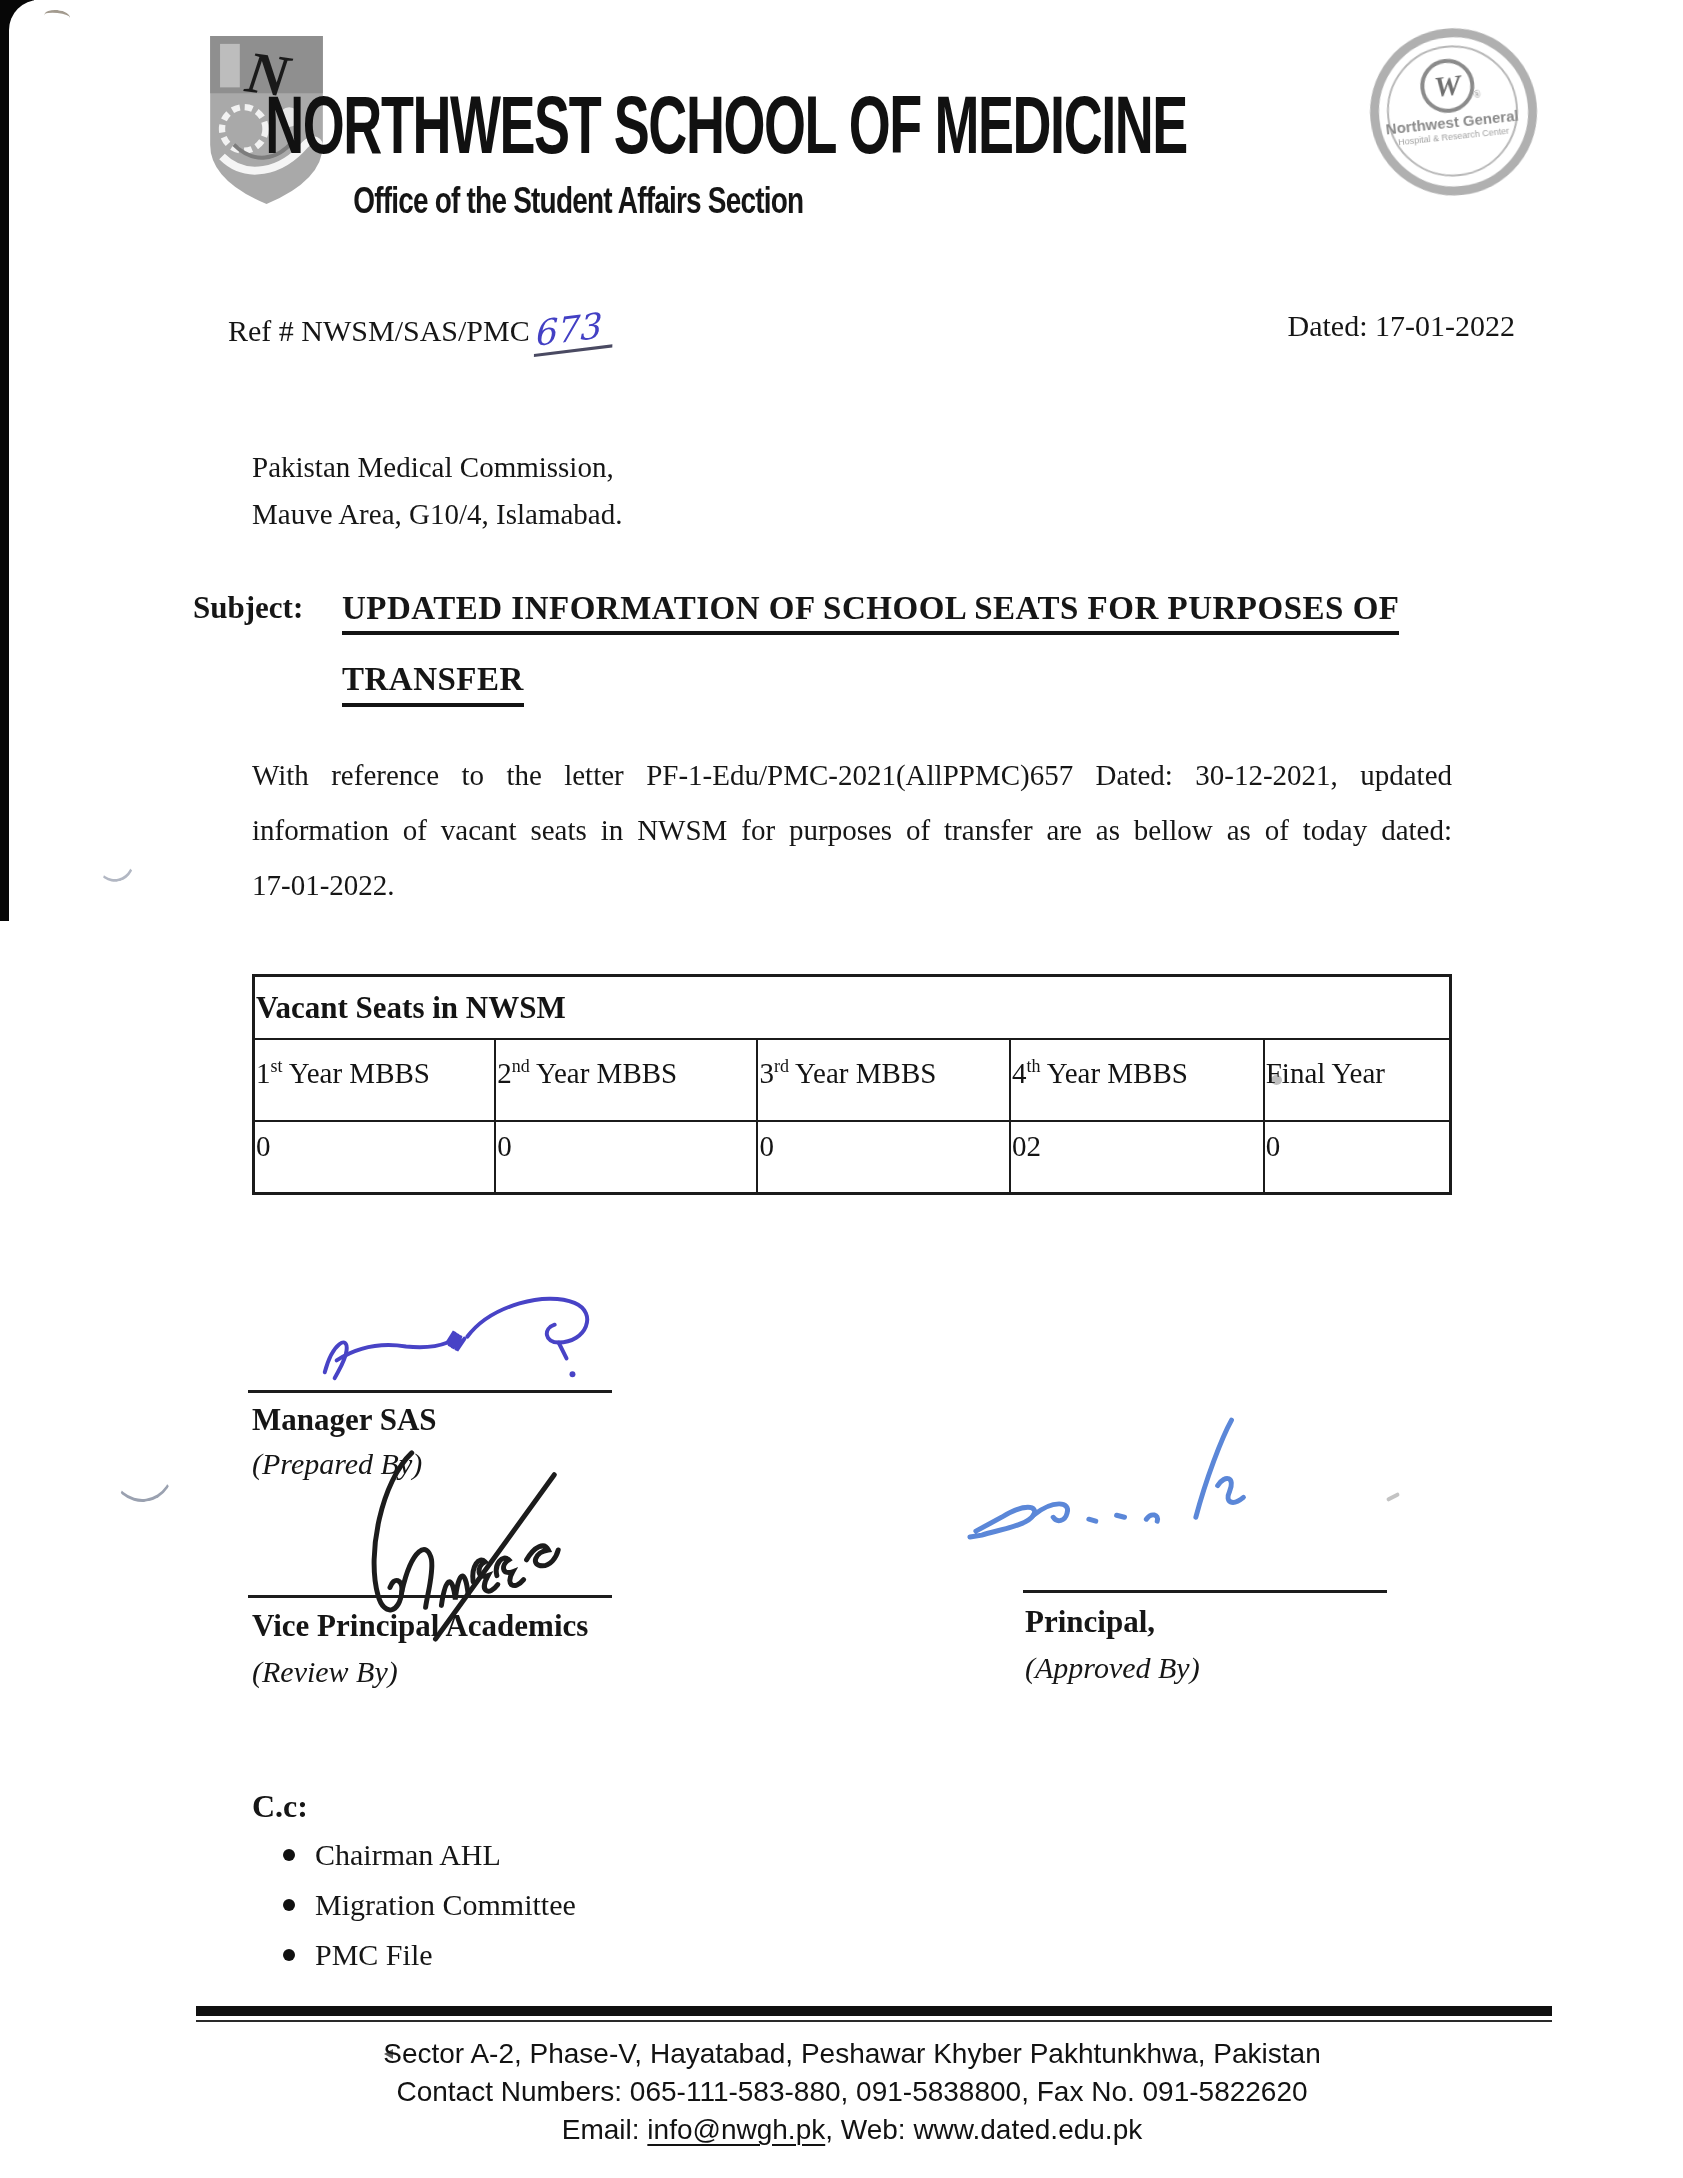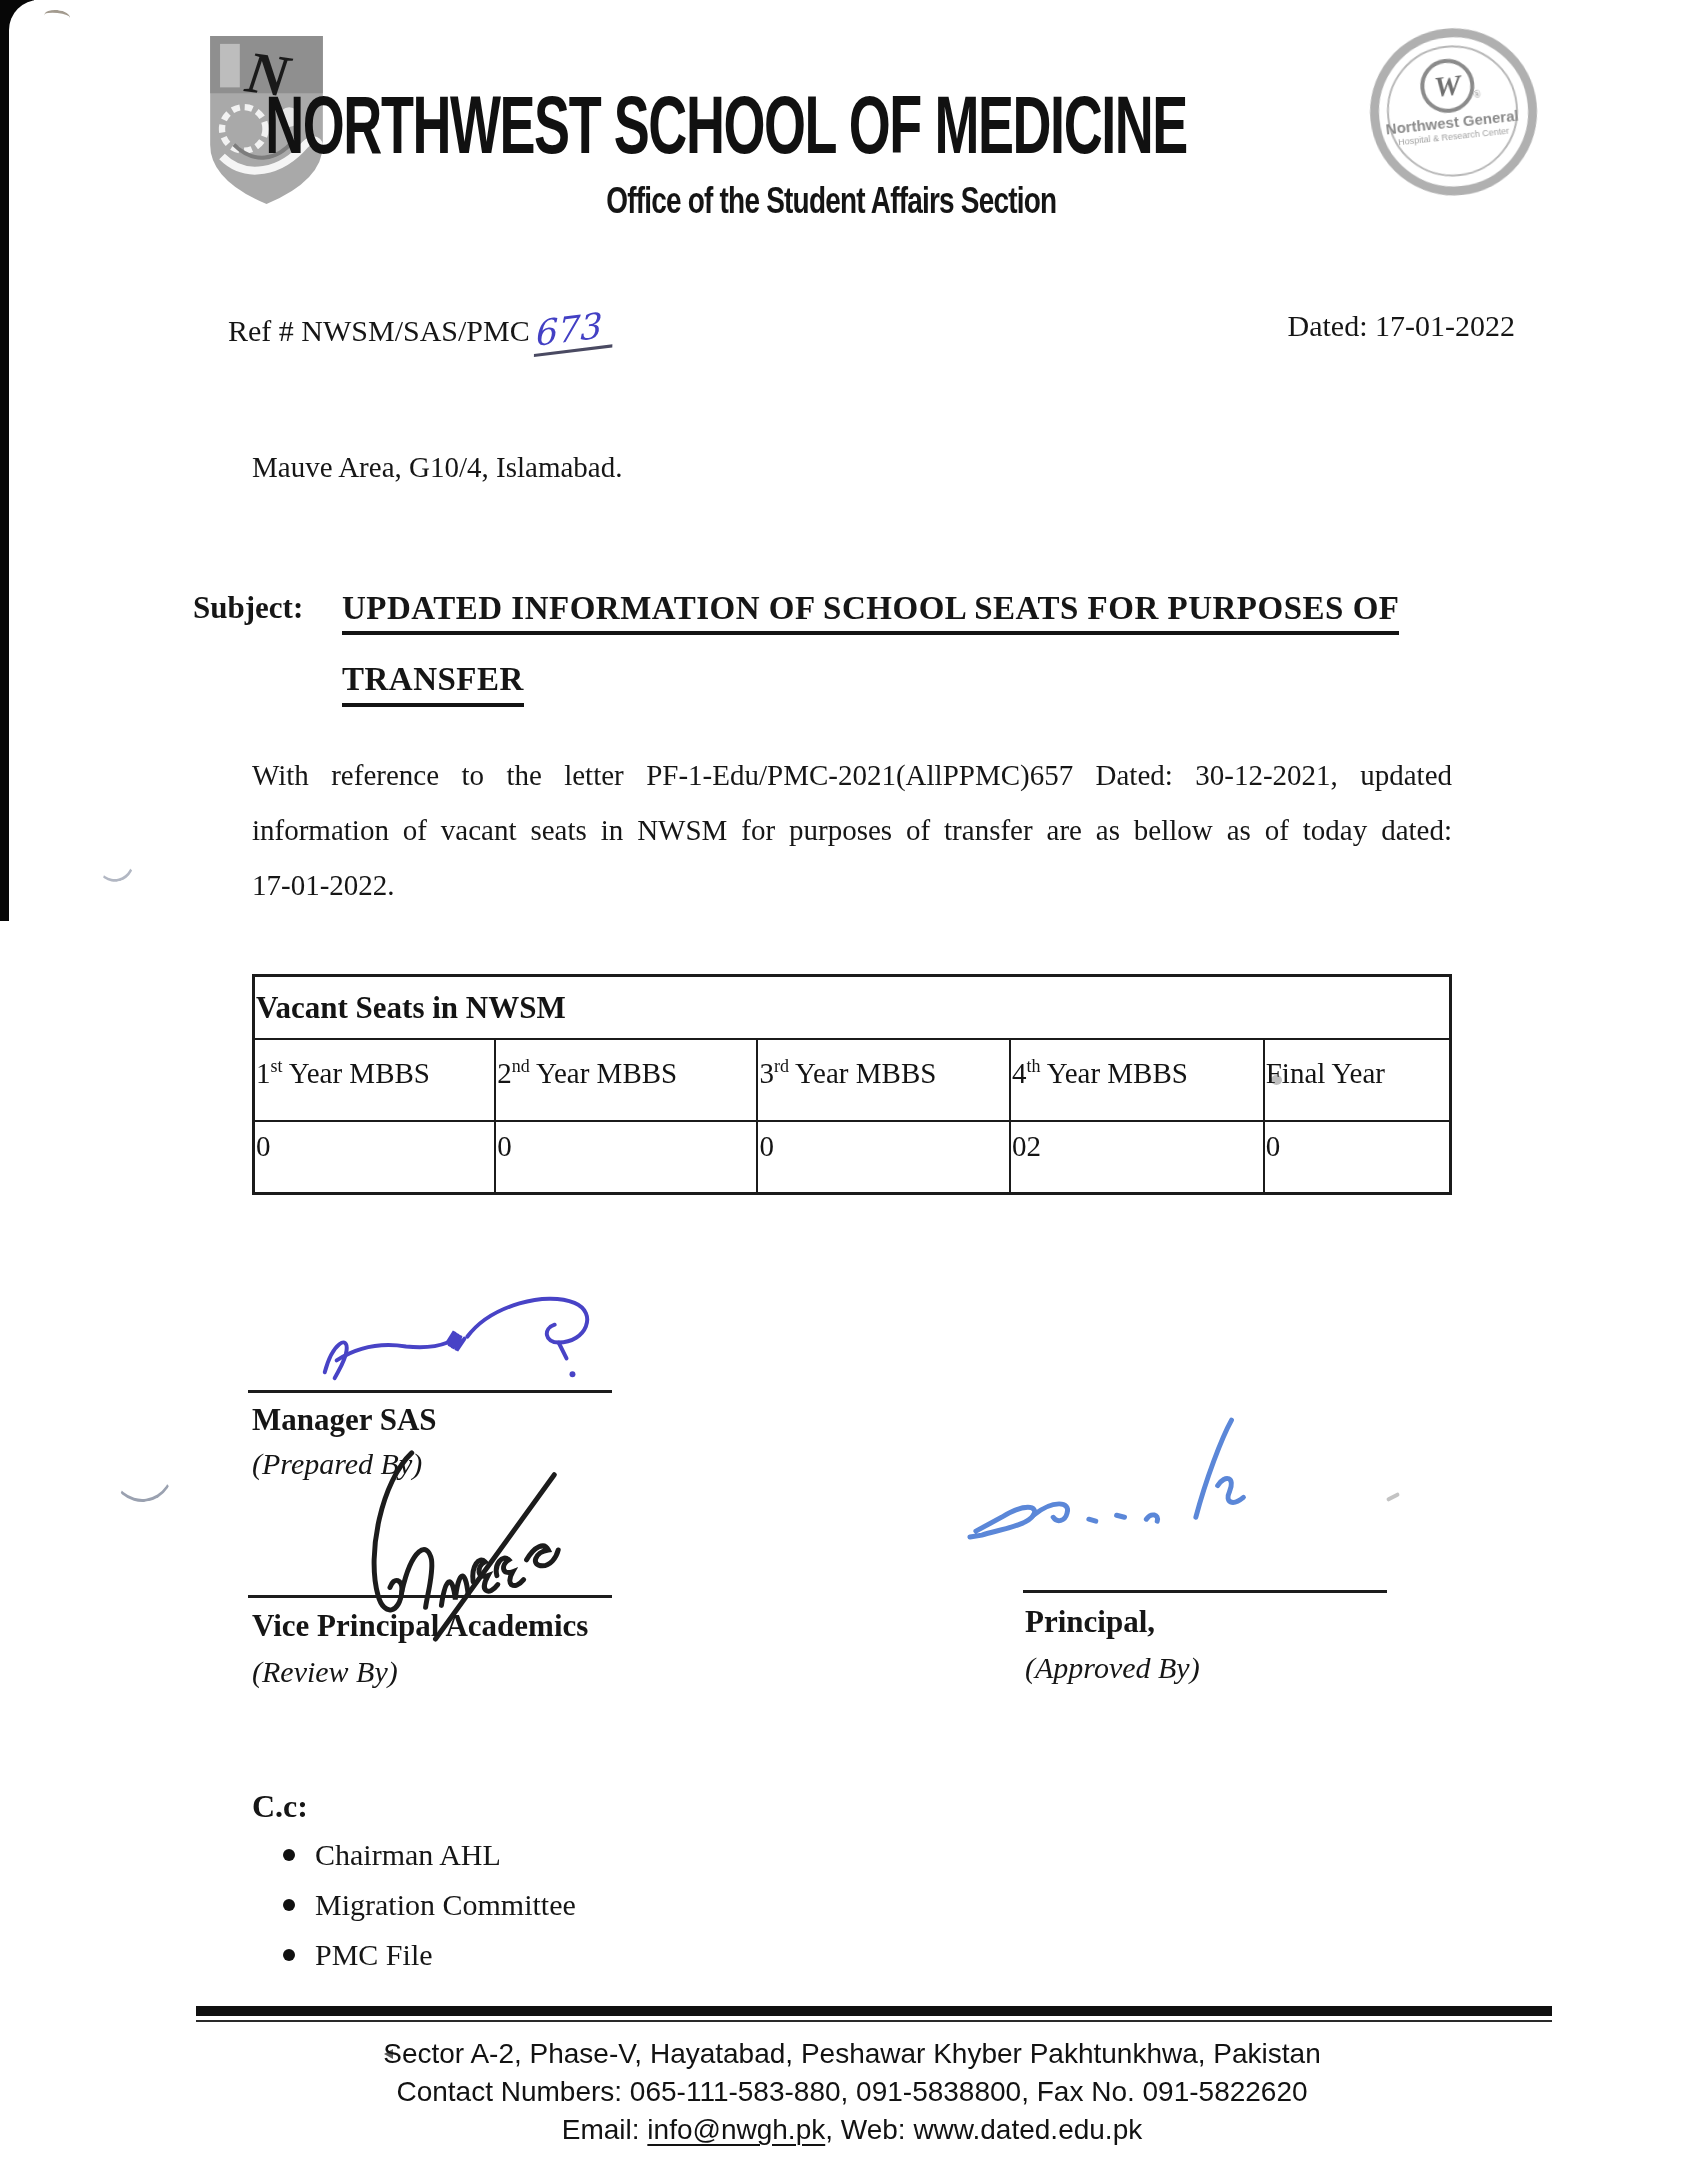--- a/index.html
+++ b/index.html
@@ -15,21 +15,21 @@
   .arc1{left:94px;top:837px;width:36px;height:40px;border:2px solid transparent;border-bottom:3px solid #aab0bd;border-radius:50%;transform:rotate(-14deg);opacity:.9;}
   .arc2{left:109px;top:1430px;width:61px;height:67px;border:2px solid transparent;border-bottom:3px solid #9aa1b0;border-radius:50%;transform:rotate(-8deg);}
   .smudge-dot{left:1271px;top:1075px;width:11px;height:10px;background:#9b9b9b;border-radius:50%;opacity:.65;}
   .smudge-mark{left:1386px;top:1495px;width:14px;height:4px;background:#9b9b9b;transform:rotate(-28deg);opacity:.6;border-radius:2px;}
 
   
   .logo{left:206px;top:34px;width:121px;height:172px;}
   .title-wrap{left:297px;top:83px;width:1069px;height:83px;display:flex;align-items:center;justify-content:flex-end;}
   .title{font-family:"Liberation Sans",sans-serif;font-weight:bold;font-size:75px;letter-spacing:-2px;
          transform:scale(0.72,1.08);white-space:nowrap;color:#111;}
-  .subtitle-wrap{left:297px;top:180px;width:1069px;display:flex;justify-content:center;}
+  .subtitle-wrap{left:297px;top:180px;width:1069px;display:flex;}
   .subtitle{font-family:"Liberation Sans",sans-serif;font-weight:bold;font-size:35px;letter-spacing:-1px;
             transform:scale(0.8,1.05);white-space:nowrap;color:#151515;}
 
   .seal{left:1368px;top:26px;width:178px;height:170px;transform:rotate(-6deg);opacity:.8;filter:blur(0.4px);}
   .seal-outer{position:absolute;left:2px;top:2px;width:149px;height:149px;border:9px solid #9d9d9d;border-radius:50%;}
   .seal-inner{position:absolute;left:19px;top:19px;width:127px;height:127px;border:2px solid #a5a5a5;border-radius:50%;}
   .seal-mono-circle{position:absolute;left:55px;top:32px;width:46px;height:46px;border:4px solid #6f6f6f;border-radius:50%;
                     display:flex;align-items:center;justify-content:center;}
   .seal-mono{font-family:"Liberation Serif",serif;font-style:italic;font-weight:bold;font-size:30px;color:#4c4c4c;}
   .seal-reg{position:absolute;left:107px;top:65px;font-size:10px;color:#777;}
@@ -146,20 +146,21 @@
   </div>
 
   <div class="abs ref-row">
     <div class="ref-left">
       <span>Ref # NWSM/SAS/PMC</span><span class="ref-hand">673</span>
     </div>
     <div>Dated: 17-01-2022</div>
   </div>
 
   <div class="abs recipient">
+    <div>Pakistan Medical Commission,</div>
     <div>Mauve Area, G10/4, Islamabad.</div>
   </div>
 
   <div class="abs subject-row">
     <div class="subject-label">Subject:</div>
     <div class="subject-lines">
       <div class="subject-line">UPDATED INFORMATION OF SCHOOL SEATS FOR PURPOSES OF</div>
       <div class="subject-line">TRANSFER</div>
     </div>
   </div>

